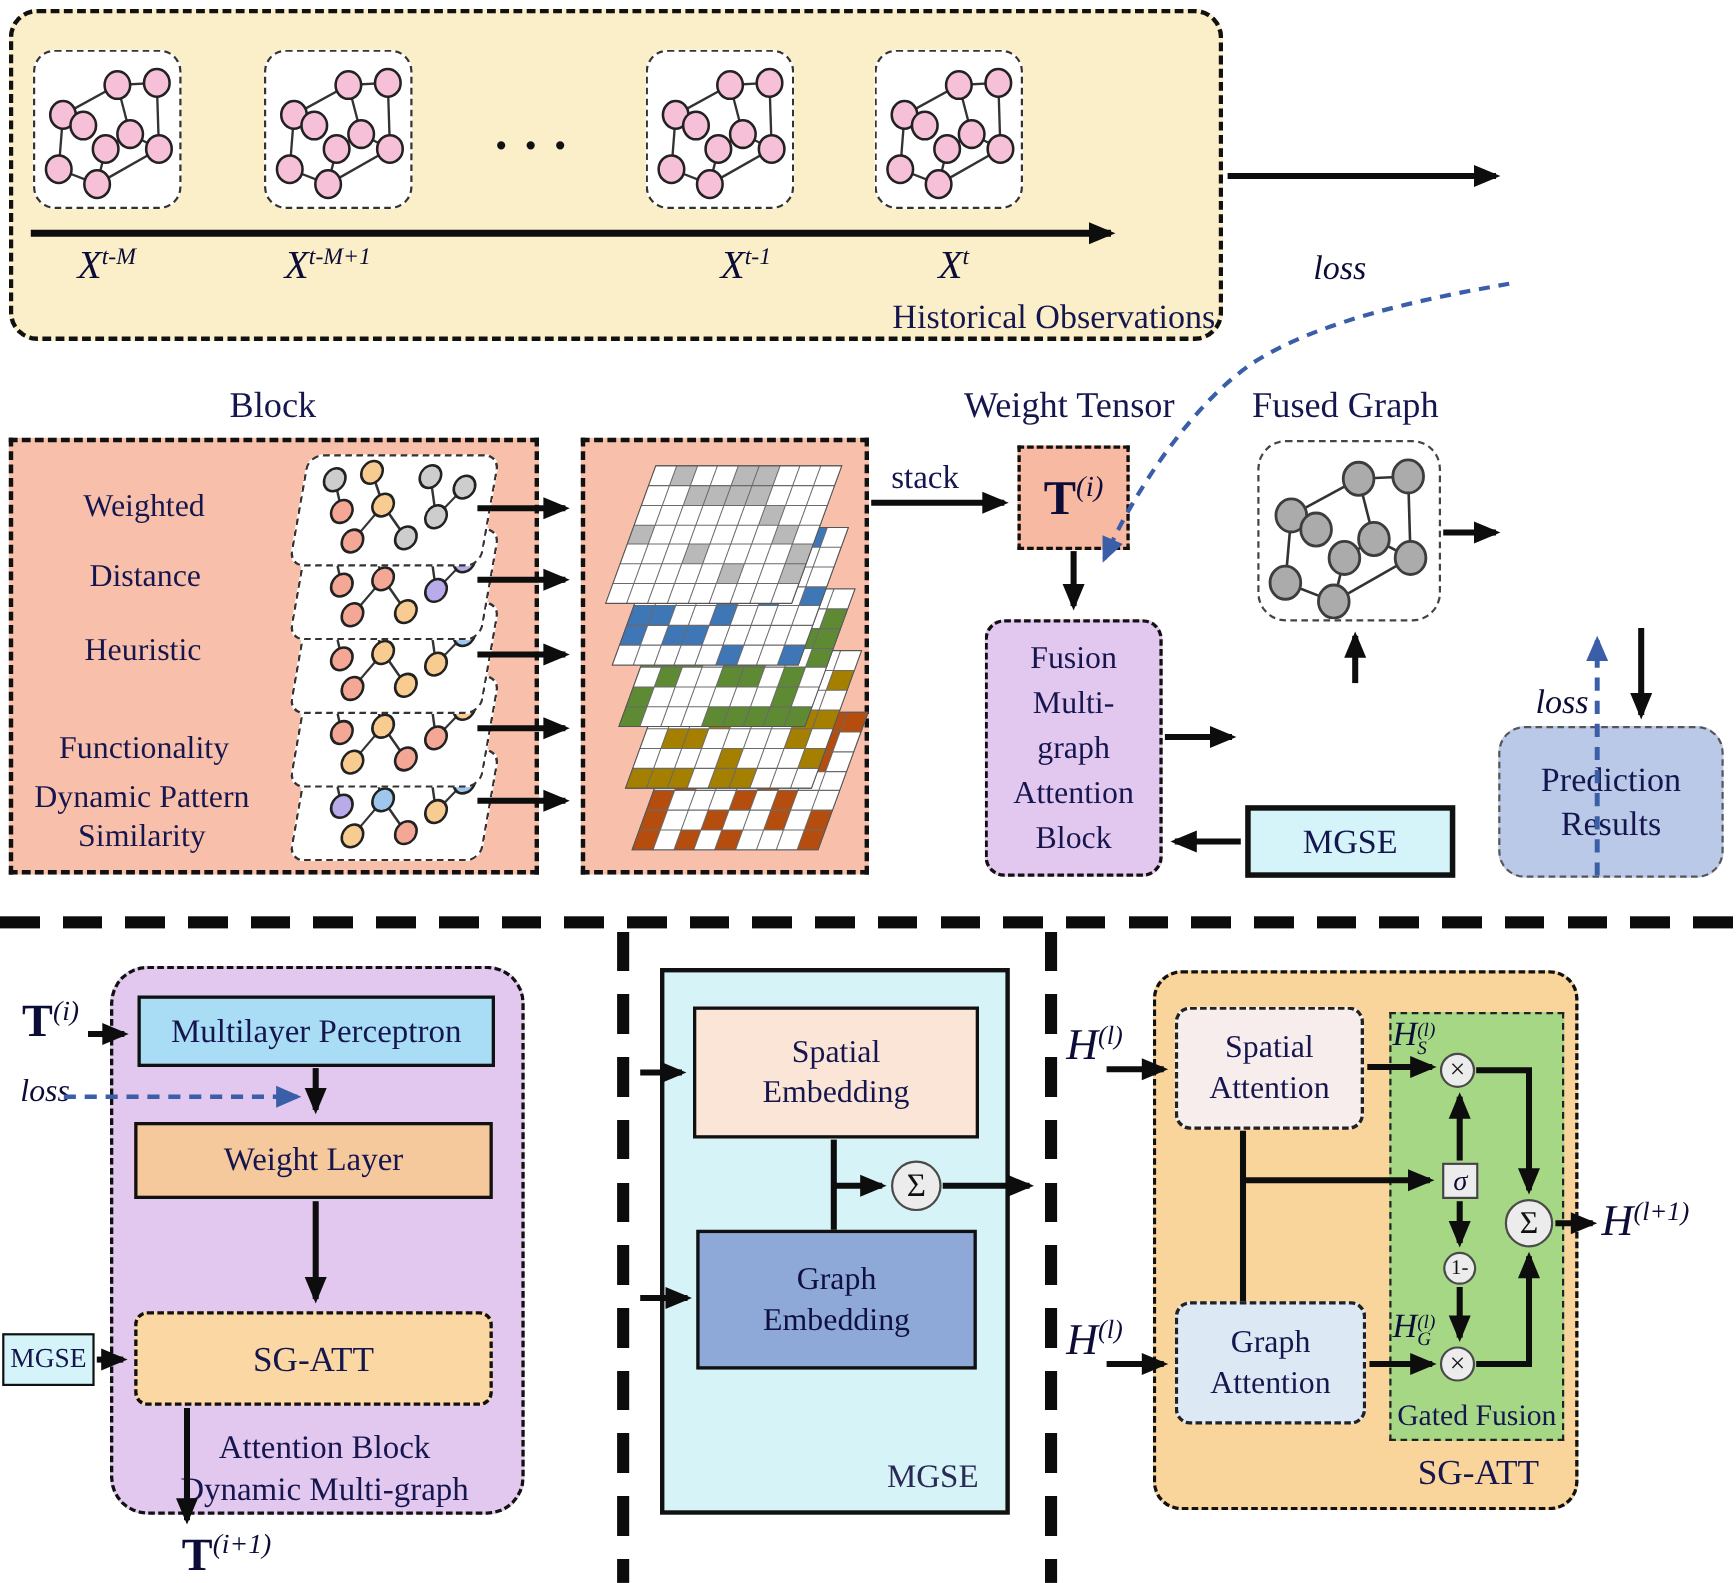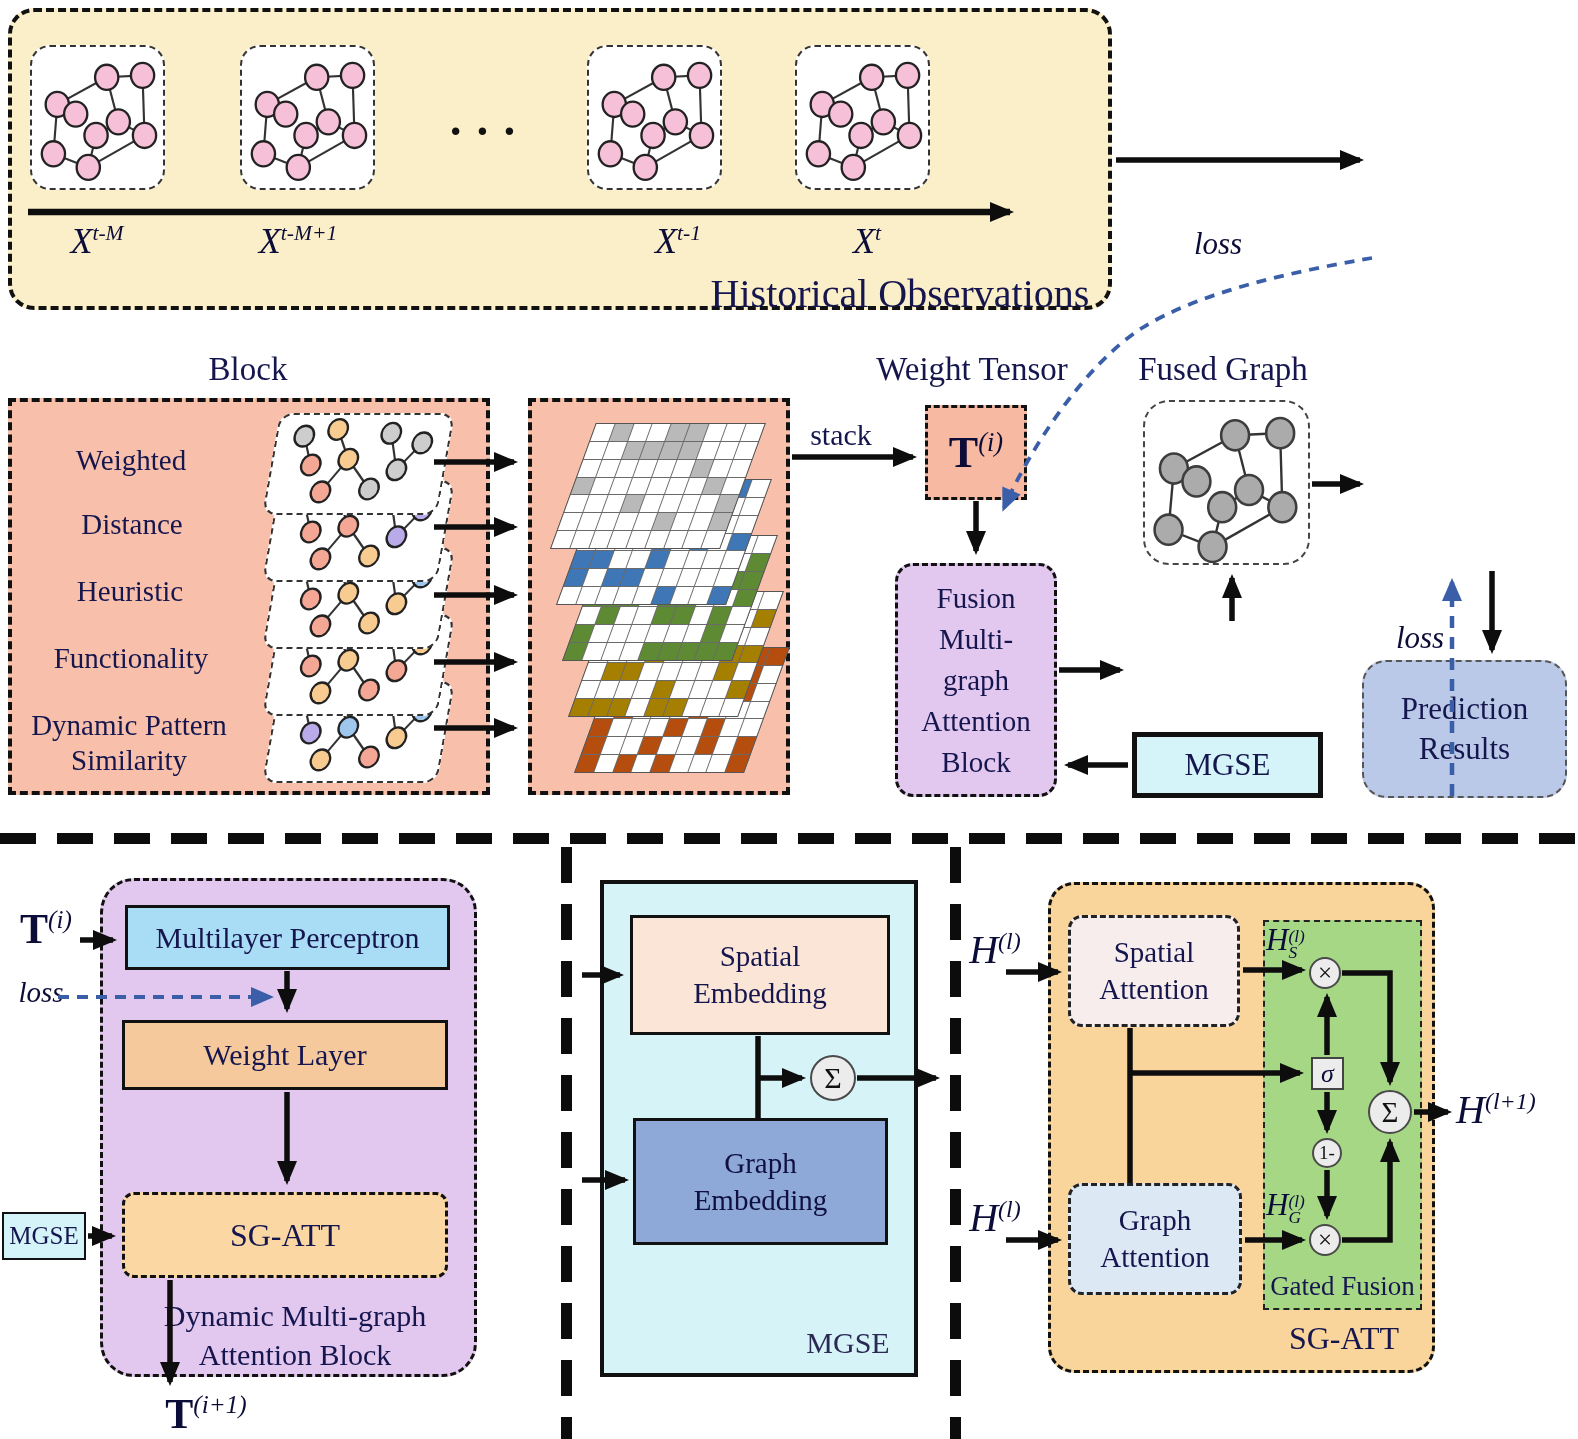--- a/index.html
+++ b/index.html
@@ -128,32 +128,32 @@
 
   <div class="lbl math" style="left:17px;top:220px;width:160px;font-size:36px;">
     <span>X</span><sup>t-M</sup></div>
   <div class="lbl math" style="left:218px;top:220px;width:160px;font-size:36px;">
     <span>X</span><sup>t-M+1</sup></div>
   <div class="lbl math" style="left:598px;top:220px;width:160px;font-size:36px;">
     <span>X</span><sup>t-1</sup></div>
   <div class="lbl math" style="left:787px;top:220px;width:160px;font-size:36px;">
     <span>X</span><sup>t</sup></div>
 
-  <div class="lbl" style="left:710px;top:270px;width:380px;font-size:40px;">Historical Observations</div>
+  <div class="lbl" style="left:768px;top:270px;width:380px;font-size:31px;">Historical Observations</div>
 
 
   <div class="lbl math" style="left:1168px;top:226px;width:100px;font-size:31px;">loss</div>
 
   <div class="lbl" style="left:148px;top:351px;width:200px;font-size:33px;">Block</div>
   <div class="box" style="left:8px;top:398px;width:482px;height:397px;background:#f8c0ab;border:4px dashed #111;"></div>
 
   <div class="lbl" style="left:31px;top:444px;width:200px;font-size:29px;">Weighted</div>
   <div class="lbl" style="left:32px;top:508px;width:200px;font-size:29px;">Distance</div>
   <div class="lbl" style="left:30px;top:575px;width:200px;font-size:29px;">Heuristic</div>
-  <div class="lbl" style="left:31px;top:642px;width:200px;font-size:29px;">Functionality</div>
+  <div class="lbl" style="left:31px;top:664px;width:200px;font-size:29px;">Functionality</div>
   <div class="lbl" style="left:14px;top:708px;width:230px;font-size:29px;line-height:35px;">
     <div>Dynamic Pattern</div>
       <div>Similarity</div>
   </div>
 
   <div class="gcard js-card4" style="left:262px;top:681px;width:175px;height:102px;z-index:1;"><svg width="100%" height="100%" viewBox="0 0 175 102" preserveAspectRatio="xMidYMid meet">
         <line x1="26" y1="22" x2="38" y2="52" stroke="#333" stroke-width="2.2"></line>
         <line x1="60" y1="15" x2="76" y2="46" stroke="#333" stroke-width="2.2"></line>
         <line x1="116" y1="19" x2="128" y2="57" stroke="#333" stroke-width="2.2"></line>
         <line x1="150" y1="29" x2="128" y2="57" stroke="#333" stroke-width="2.2"></line>
@@ -629,22 +629,22 @@
   <div class="box" style="left:122px;top:1020px;width:326px;height:70px;background:#f6c99d;border:3px solid #111;font-size:30px;">
     <div>Weight Layer</div>
   </div>
   <div class="box" style="left:122px;top:1192px;width:326px;height:86px;background:#fbd8a3;border:3.5px dashed #111;border-radius:12px;font-size:32px;">
     <div>SG-ATT</div>
   </div>
   <div class="box" style="left:2px;top:1212px;width:84px;height:48px;background:#d4f4f9;border:2.5px solid #111;font-size:25px;">
     <div>MGSE</div>
   </div>
   <div class="lbl" style="left:130px;top:1296px;width:330px;font-size:30px;line-height:39px;">
-    <div>Dynamic Multi-graph</div>
-      <div>Attention Block</div>
+    <div>Attention Block</div>
+      <div>Dynamic Multi-graph</div>
   </div>
   <div class="lbl math" style="left:146px;top:1390px;width:120px;font-size:42px;">
     <span class="rm">T</span><sup>(i+1)</sup></div>
 
   <div class="box" style="left:600px;top:880px;width:318px;height:497px;background:#d6f3f8;border:4px solid #111;"></div>
   <div class="box" style="left:630px;top:915px;width:260px;height:120px;background:#fbe5d6;border:3px solid #111;font-size:29px;line-height:37px;">
     <div>Spatial</div>
       <div>Embedding</div>
   </div>
   <div class="box" style="left:633px;top:1118px;width:255px;height:127px;background:#8ea9d8;border:3px solid #111;font-size:29px;line-height:37px;color:#101040;">

